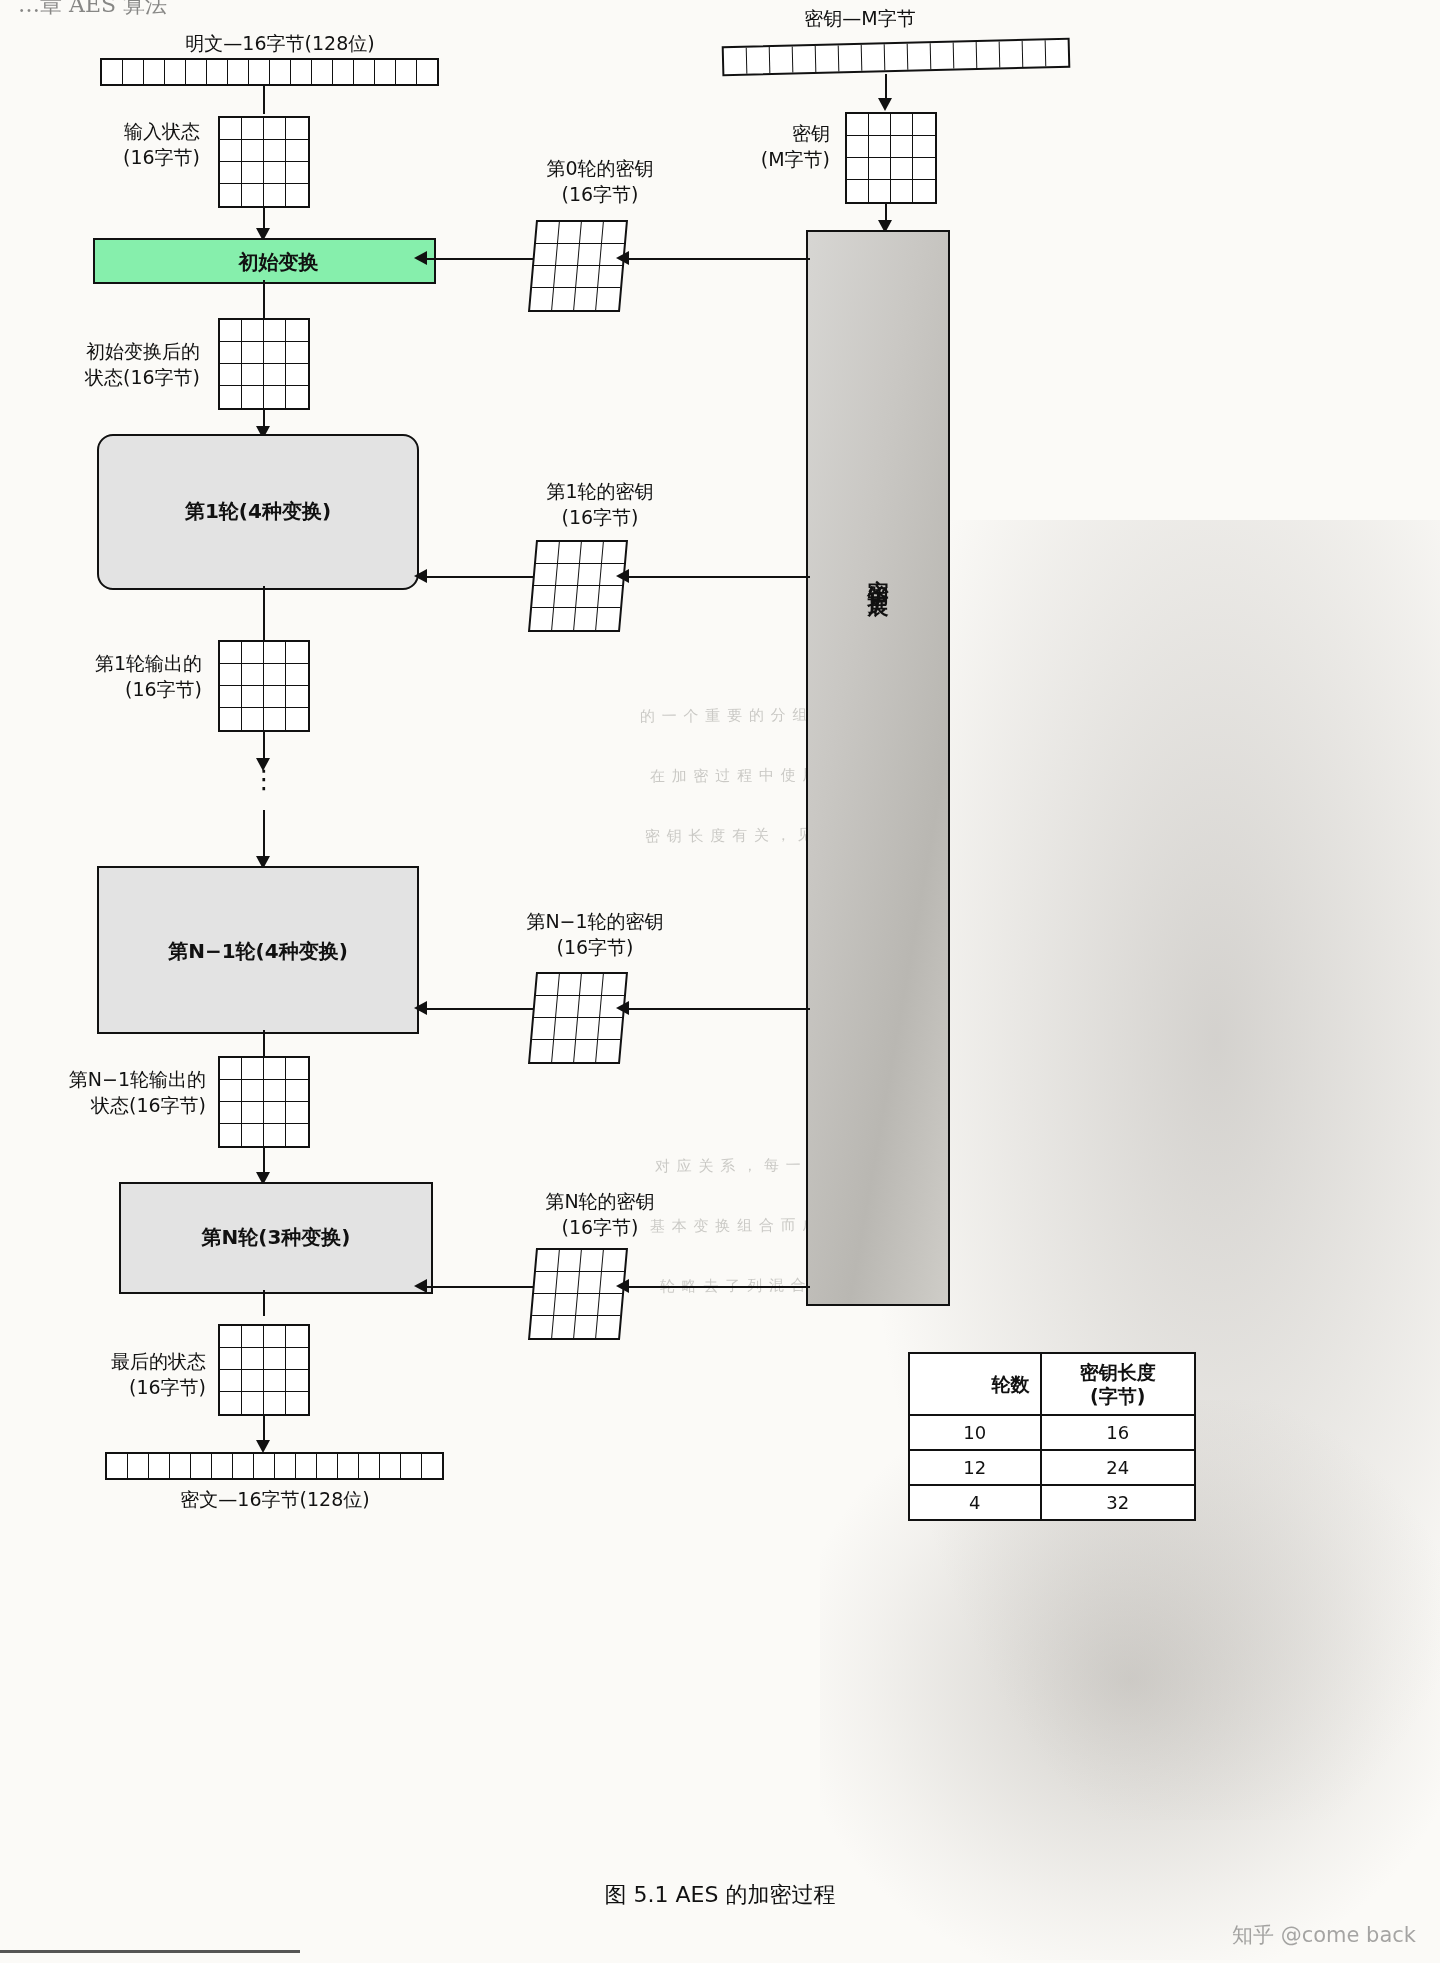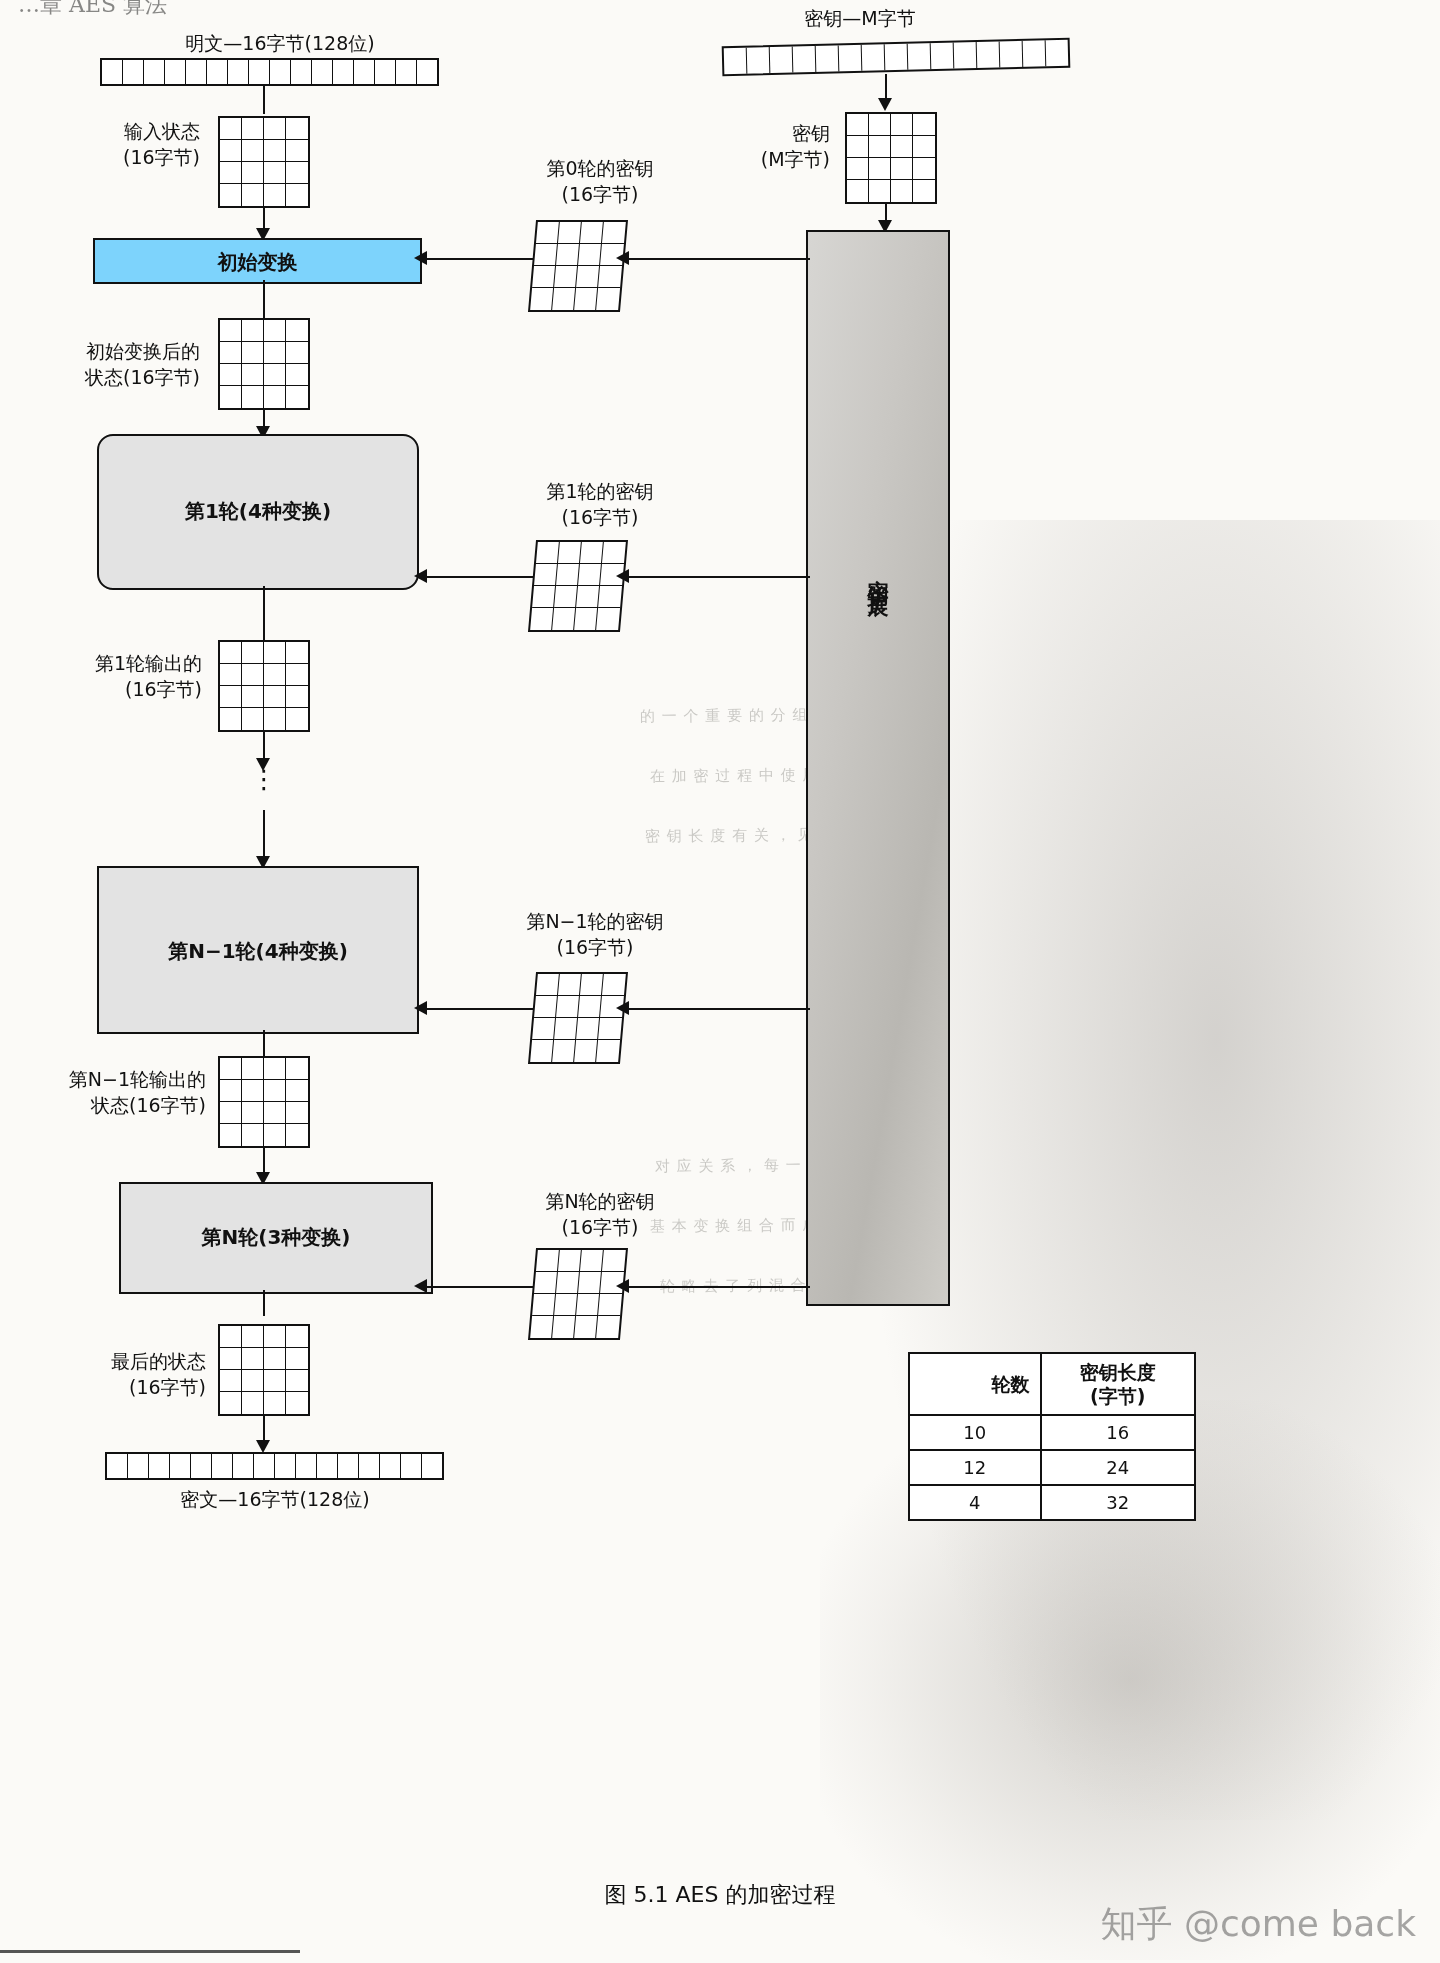--- a/index.html
+++ b/index.html
@@ -37,21 +37,21 @@
   .top-crop{
     position:absolute;left:18px;top:-10px;
     font-family:"DejaVu Serif","Liberation Serif",serif;
     font-size:22px;color:rgba(40,40,40,.55);
   }
 
   
   .lbl{position:absolute;font-size:19px;line-height:26px;text-align:center;white-space:pre;}
   .lbl.left{text-align:right;}
   .box{position:absolute;border:2px solid #111;background:#e3e3e3;}
-  .box.white{background:#7dd3fc;}
+  .box.white{background:#86efac;padding-left:14px;}
   .boxtext{position:absolute;width:100%;text-align:center;font-size:20px;font-weight:bold;}
 
   .vline{position:absolute;width:0;border-left:2px solid #111;}
   .hline{position:absolute;height:0;border-top:2px solid #111;}
 
   .arrow-down{position:absolute;width:0;height:0;border-left:7px solid transparent;border-right:7px solid transparent;border-top:13px solid #111;}
   .arrow-left{position:absolute;width:0;height:0;border-top:7px solid transparent;border-bottom:7px solid transparent;border-right:13px solid #111;}
 
   
   .strip{position:absolute;display:flex;border:2px solid #111;background:#fff;}
@@ -81,21 +81,21 @@
   }
 
   .dots{position:absolute;font-size:26px;line-height:14px;text-align:center;}
 
   
   .rtable{position:absolute;border:2px solid #111;border-collapse:collapse;background:#fff;font-size:18px;}
   .rtable td,.rtable th{border:2px solid #111;text-align:center;padding:6px 10px;font-weight:normal;}
   .rtable th{font-weight:bold;font-size:19px;line-height:24px;}
 
   .caption{position:absolute;width:100%;text-align:center;font-size:22px;}
-  .watermark{position:absolute;right:24px;bottom:14px;font-size:36px;color:rgba(60,60,60,.45);font-family:"DejaVu Sans","Liberation Sans",sans-serif;}
+  .watermark{position:absolute;right:24px;bottom:14px;font-size:21px;color:rgba(60,60,60,.45);font-family:"DejaVu Sans","Liberation Sans",sans-serif;}
   .bottom-rule{position:absolute;left:0;bottom:10px;width:300px;border-top:3px solid rgba(30,30,30,.75);}
 </style>
 </head>
 <body>
 
 <div class="paper-smudge"></div>
 <div class="paper-smudge2"></div>
 
 <div class="top-crop">…章  AES 算法</div>
 

